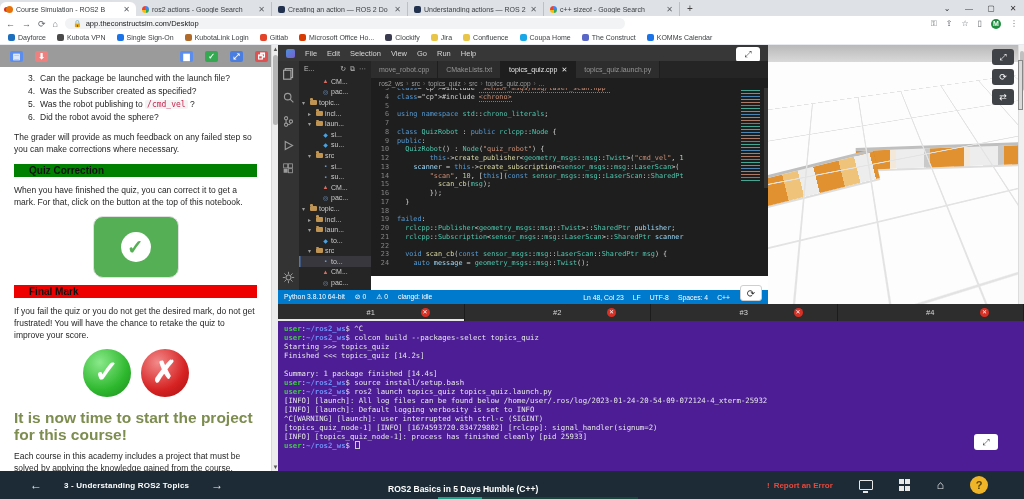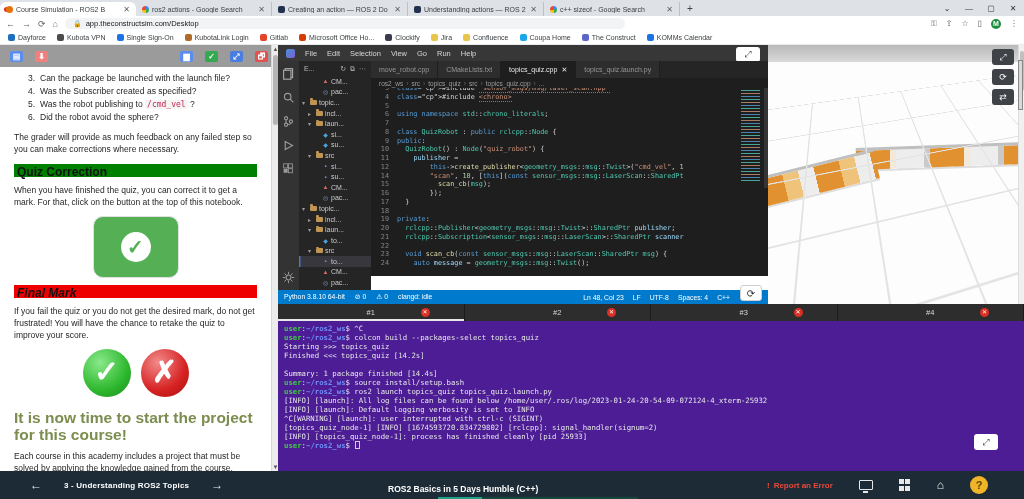--- a/index.html
+++ b/index.html
@@ -38,23 +38,23 @@
   .nb-tool { width:13px; height:11px; border-radius:2px; font-size:8px; line-height:11px; text-align:center; color:#fff; font-weight:bold; }
   .nb-spacer { flex:1; }
   .nb-scroll { position:absolute; right:0; top:0; width:7px; height:426px; background:#ececec; border-left:1px solid #d8d8d8; }
   .nb-scroll .thumb { position:absolute; left:1px; top:10px; width:5px; height:70px; background:#b5b5b5; border-radius:3px; }
   .nb-scroll .arr { position:absolute; left:0; width:7px; font-size:6px; color:#555; text-align:center; }
   .nb-content { position:absolute; left:0; top:22px; width:271px; height:404px; padding:5px 14px 0 14px; color:#262626; }
   .nb-li { font-size:8.5px; line-height:13px; padding-left:14px; }
   .nb-li .num { display:inline-block; width:12px; }
   .nb-code { font-family:"DejaVu Sans Mono",monospace; font-size:8px; background:#f4f4f4; color:#c7254e; padding:0 2px; border-radius:2px; }
   .nb-p { font-size:8.5px; line-height:12px; margin-top:7px; }
-  .nb-bar { margin-top:9px; height:13px; font-size:12px; font-weight:bold; color:#111; padding:1px 3px; }
+  .nb-bar { margin-top:9px; height:13px; font-size:10px; font-weight:bold; color:#111; padding:1px 15px; }
   .nb-bar.green { background:#008000; }
-  .nb-bar.red { background:#ee0000; margin-top:7px;font-style:italic; }
+  .nb-bar.red { background:#ee0000; margin-top:7px; }
   .nb-bigbtn { width:86px; height:62px; margin:8px auto 2px auto; background:#55b055; border:1px solid #e0e0e0; border-radius:10px; display:flex; align-items:center; justify-content:center; }
   .nb-bigbtn .circ { width:30px; height:30px; background:#fff; border-radius:50%; color:#55b055; font-size:20px; font-weight:bold; line-height:30px; text-align:center; }
   .nb-icons { display:flex; justify-content:center; gap:10px; margin-top:8px; }
   .gloss { width:48px; height:48px; border-radius:50%; color:#fff; font-size:30px; font-weight:bold; line-height:46px; text-align:center; }
   .gloss.green { background:radial-gradient(circle at 35% 28%, #8ae98a, #2eb82e 60%, #1d8a1d); }
   .gloss.red { background:radial-gradient(circle at 35% 28%, #f28b8b, #d62222 60%, #a31111); }
   .nb-h1 { margin-top:12px; font-size:15.5px; line-height:17px; font-weight:bold; color:#7c8d4f; }
 
   
   .ide { position:absolute; left:278px; top:45px; width:490px; height:207px; background:#1e1e1e; }
@@ -491,28 +491,28 @@
       <div class="code-wrap">
         <div class="code-inner" id="code">
             <div class="code-row"><span class="gutter">3</span><span class="cline"><span <span="" class="ck">class</span>="cp"&gt;#include <span class="cs err">"sensor_msgs/msg/laser_scan.hpp"</span></span></div>
             <div class="code-row"><span class="gutter">4</span><span class="cline"><span <span="" class="ck">class</span>="cp"&gt;#include <span class="cs err">&lt;chrono&gt;</span></span></div>
             <div class="code-row"><span class="gutter">5</span><span class="cline">&nbsp;</span></div>
             <div class="code-row"><span class="gutter">6</span><span class="cline"><span class="ck">using</span> <span class="ck">namespace</span> <span class="ct">std</span>::<span class="ct">chrono_literals</span>;</span></div>
             <div class="code-row"><span class="gutter">7</span><span class="cline">&nbsp;</span></div>
             <div class="code-row"><span class="gutter">8</span><span class="cline"><span class="ck">class</span> <span class="ct">QuizRobot</span> : <span class="ck">public</span> <span class="ct">rclcpp</span>::<span class="ct">Node</span> {</span></div>
             <div class="code-row"><span class="gutter">9</span><span class="cline"><span class="ck">public</span>:</span></div>
             <div class="code-row"><span class="gutter">10</span><span class="cline">  <span class="ct">QuizRobot</span>() : <span class="ct">Node</span>(<span class="cs">"quiz_robot"</span>) {</span></div>
-            <div class="code-row"><span class="gutter">11</span><span class="cline">    <span class="cv">publisher</span> =</span></div>
             <div class="code-row"><span class="gutter">12</span><span class="cline">        <span class="ck">this</span>-&gt;<span class="cf">create_publisher</span>&lt;<span class="ct">geometry_msgs</span>::<span class="ct">msg</span>::<span class="ct">Twist</span>&gt;(<span class="cs">"cmd_vel"</span>, <span class="cn">1</span></span></div>
+            <div class="code-row"><span class="gutter">13</span><span class="cline">    <span class="cv">scanner</span> = <span class="ck">this</span>-&gt;<span class="cf">create_subscription</span>&lt;<span class="ct">sensor_msgs</span>::<span class="ct">msg</span>::<span class="ct">LaserScan</span>&gt;(</span></div>
             <div class="code-row"><span class="gutter">14</span><span class="cline">        <span class="cs">"scan"</span>, <span class="cn">10</span>, [<span class="ck">this</span>](<span class="ck">const</span> <span class="ct">sensor_msgs</span>::<span class="ct">msg</span>::<span class="ct">LaserScan</span>::<span class="ct">SharedPt</span></span></div>
             <div class="code-row"><span class="gutter">15</span><span class="cline">          <span class="cf">scan_cb</span>(<span class="ct">msg</span>);</span></div>
             <div class="code-row"><span class="gutter">16</span><span class="cline">        });</span></div>
             <div class="code-row"><span class="gutter">17</span><span class="cline">  }</span></div>
             <div class="code-row"><span class="gutter">18</span><span class="cline">&nbsp;</span></div>
-            <div class="code-row"><span class="gutter">19</span><span class="cline"><span class="ck">private</span>:</span></div>
+            <div class="code-row"><span class="gutter">19</span><span class="cline"><span class="ck">failed</span>:</span></div>
             <div class="code-row"><span class="gutter">20</span><span class="cline">  <span class="ct">rclcpp</span>::<span class="ct">Publisher</span>&lt;<span class="ct">geometry_msgs</span>::<span class="ct">msg</span>::<span class="ct">Twist</span>&gt;::<span class="ct">SharedPtr</span> <span class="cv">publisher</span>;</span></div>
             <div class="code-row"><span class="gutter">21</span><span class="cline">  <span class="ct">rclcpp</span>::<span class="ct">Subscription</span>&lt;<span class="ct">sensor_msgs</span>::<span class="ct">msg</span>::<span class="ct">LaserScan</span>&gt;::<span class="ct">SharedPtr</span> <span class="cv">scanner</span></span></div>
             <div class="code-row"><span class="gutter">22</span><span class="cline">&nbsp;</span></div>
             <div class="code-row"><span class="gutter">23</span><span class="cline">  <span class="ck">void</span> <span class="cf">scan_cb</span>(<span class="ck">const</span> <span class="ct">sensor_msgs</span>::<span class="ct">msg</span>::<span class="ct">LaserScan</span>::<span class="ct">SharedPtr</span> <span class="ct">msg</span>) {</span></div>
             <div class="code-row"><span class="gutter">24</span><span class="cline">    <span class="ck">auto</span> <span class="cv">message</span> = <span class="ct">geometry_msgs</span>::<span class="ct">msg</span>::<span class="ct">Twist</span>();</span></div>
           </div>
         <div class="minimap"></div>
         <div class="code-scroll"></div>
       </div>
     </div>

